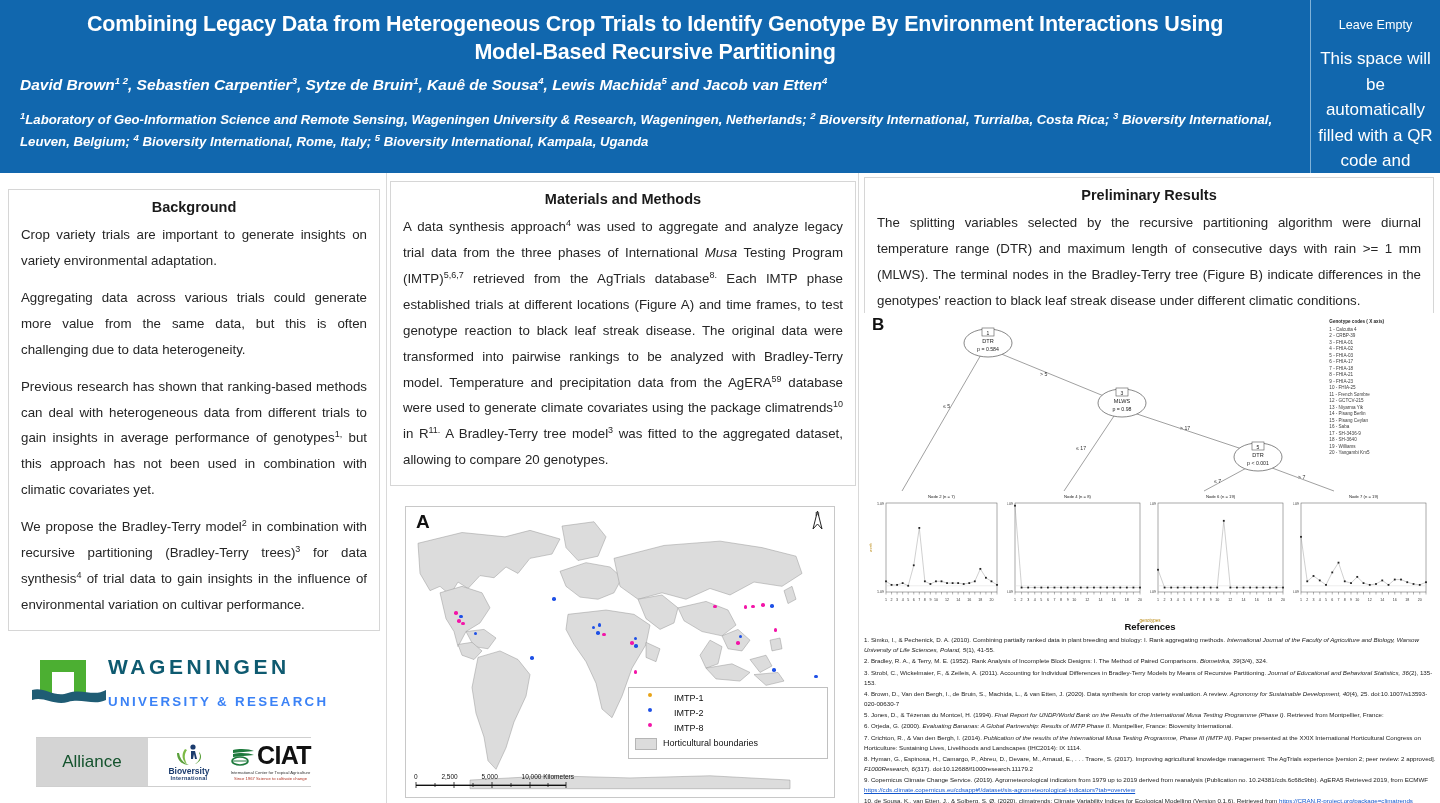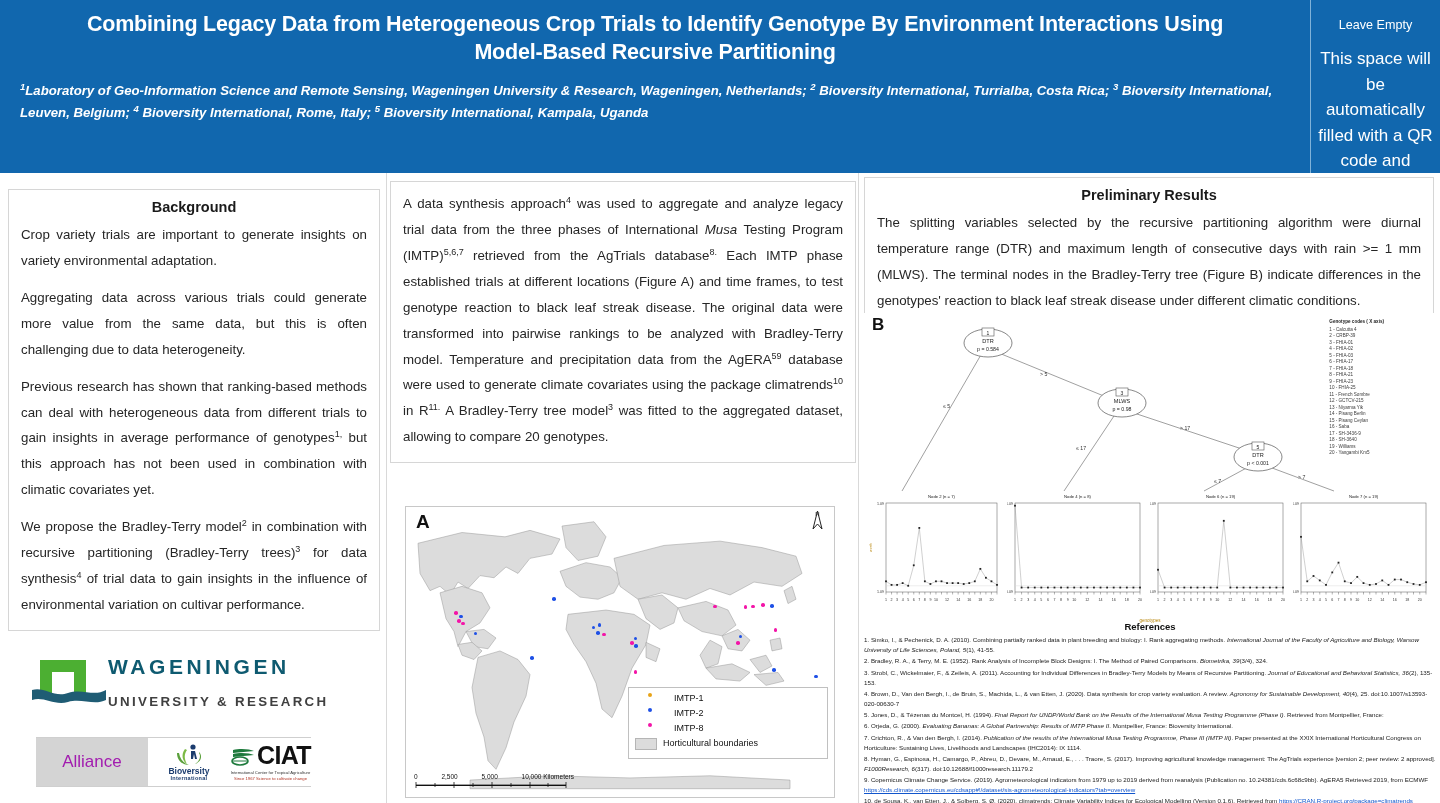--- a/index.html
+++ b/index.html
@@ -60,27 +60,27 @@
   .panel p:last-child { margin-bottom:0; }
   .panel sup { font-size:9px; vertical-align: super; }
   .ital { font-style: italic; }
 
   
   #col1 { position:absolute; left:8px; top:16px; width:372px; }
   #logos { position:absolute; left:8px; top:470px; width:372px; }
   .wur-logo { display:flex; align-items:center; padding-left: 22px; margin-top: 12px; }
   .wur-mark { width: 78px; height: 52px; position:relative; }
   .wur-text-1 { font-size: 21px; letter-spacing: 3.6px; color:#0E5A70; font-weight:700; line-height:1.1;}
-  .wur-text-2 { font-size: 13.3px; letter-spacing: 2.35px; color:#404040; font-weight:700; margin-top:16px;}
+  .wur-text-2 { font-size: 13.3px; letter-spacing: 2.35px; color:#3b82f6; font-weight:700; margin-top:16px;}
   .alliance-bar {
     margin: 28px 0 0 28px; width: 275px; border-top:1px solid #cfcfcf; border-bottom:1px solid #cfcfcf;
     display:flex; align-items:stretch; height: 50px;
   }
   .alliance-cell { width: 112px; background:#d4d4d4; display:flex; align-items:center; justify-content:center;
-    font-size: 17px; color:#a21caf; }
+    font-size: 17px; color:#14532d; }
   .biov-cell { width: 82px; display:flex; flex-direction:column; align-items:center; justify-content:center; }
   .biov-name { font-size:8.5px; font-weight:700; color:#1b3c6e; line-height:1; }
   .biov-sub { font-size:5.5px; font-weight:700; color:#1b3c6e; letter-spacing:0.3px;}
   .ciat-cell { flex:1; display:flex; flex-direction:column; align-items:center; justify-content:center; }
   .ciat-name { font-size:25px; font-weight:700; color:#111; letter-spacing:-0.6px; line-height:1;}
   .ciat-sub { font-size:4.2px; color:#333; line-height:1.25; text-align:center; margin-top:2px;}
   .ciat-sub2 { font-size:4.2px; color:#b03020; line-height:1.2; text-align:center;}
 
   
   #col2 { position:absolute; left:390px; top:8px; width:466px; }
@@ -120,20 +120,21 @@
   .node-panel { flex:1; position:relative; }
 </style>
 </head>
 <body>
 
 <div class="poster">
 
   <div class="header">
     <div class="header-main">
       <div class="poster-title">Combining Legacy Data from Heterogeneous Crop Trials to Identify Genotype By Environment Interactions Using Model-Based Recursive Partitioning</div>
+      <div class="authors" id="authors-el">David Brown<sup>1 2</sup>, Sebastien Carpentier<sup>3</sup>, Sytze de Bruin<sup>1</sup>, Kauê de Sousa<sup>4</sup>, Lewis Machida<sup>5</sup> and Jacob van Etten<sup>4</sup></div>
       <div class="affils" id="affils-el"><sup>1</sup>Laboratory of Geo-Information Science and Remote Sensing, Wageningen University &amp; Research, Wageningen, Netherlands; <sup>2</sup> Bioversity International, Turrialba, Costa Rica; <sup>3</sup> Bioversity International, Leuven, Belgium; <sup>4</sup> Bioversity International, Rome, Italy; <sup>5</sup> Bioversity International, Kampala, Uganda</div>
     </div>
     <div class="header-side">
       <div class="side-title">Leave Empty</div>
       <div class="side-text">This space will be automatically filled with a QR code and number for easy sharing</div>
     </div>
   </div>
 
   <div class="body-area">
 
@@ -187,20 +188,21 @@
             </svg>
             <div class="ciat-name">CIAT</div>
           </div>
           <div class="ciat-sub">International Center for Tropical Agriculture</div>
           <div class="ciat-sub2">Since 1967 Science to cultivate change</div>
         </div>
       </div>
     </div>
 
     <div class="panel" id="col2">
+      <div class="panel-title">Materials and Methods</div>
       <p id="methods-p">A data synthesis approach<sup>4</sup> was used to aggregate and analyze legacy trial data from the three phases of International <span class="ital">Musa</span> Testing Program (IMTP)<sup>5,6,7</sup> retrieved from the AgTrials database<sup>8.</sup> Each IMTP phase established trials at different locations (Figure A) and time frames, to test genotype reaction to black leaf streak disease. The original data were transformed into pairwise rankings to be analyzed with Bradley-Terry model. Temperature and precipitation data from the AgERA<sup>59</sup> database were used to generate climate covariates using the package climatrends<sup>10</sup> in R<sup>11.</sup> A Bradley-Terry tree model<sup>3</sup> was fitted to the aggregated dataset, allowing to compare 20 genotypes.</p>
     </div>
 
     <div id="figA-wrap">
       <div class="figA-label">A</div>
       <div class="north-arrow">
         <svg width="13" height="20" viewBox="0 0 13 20">
           <path d="M6.5 1 L11 19 L6.5 14 L2 19 Z" fill="none" stroke="#222" stroke-width="1"></path>
           <text x="6.5" y="6" font-size="6" text-anchor="middle" fill="#222" font-family="Liberation Sans">N</text>
         </svg>

